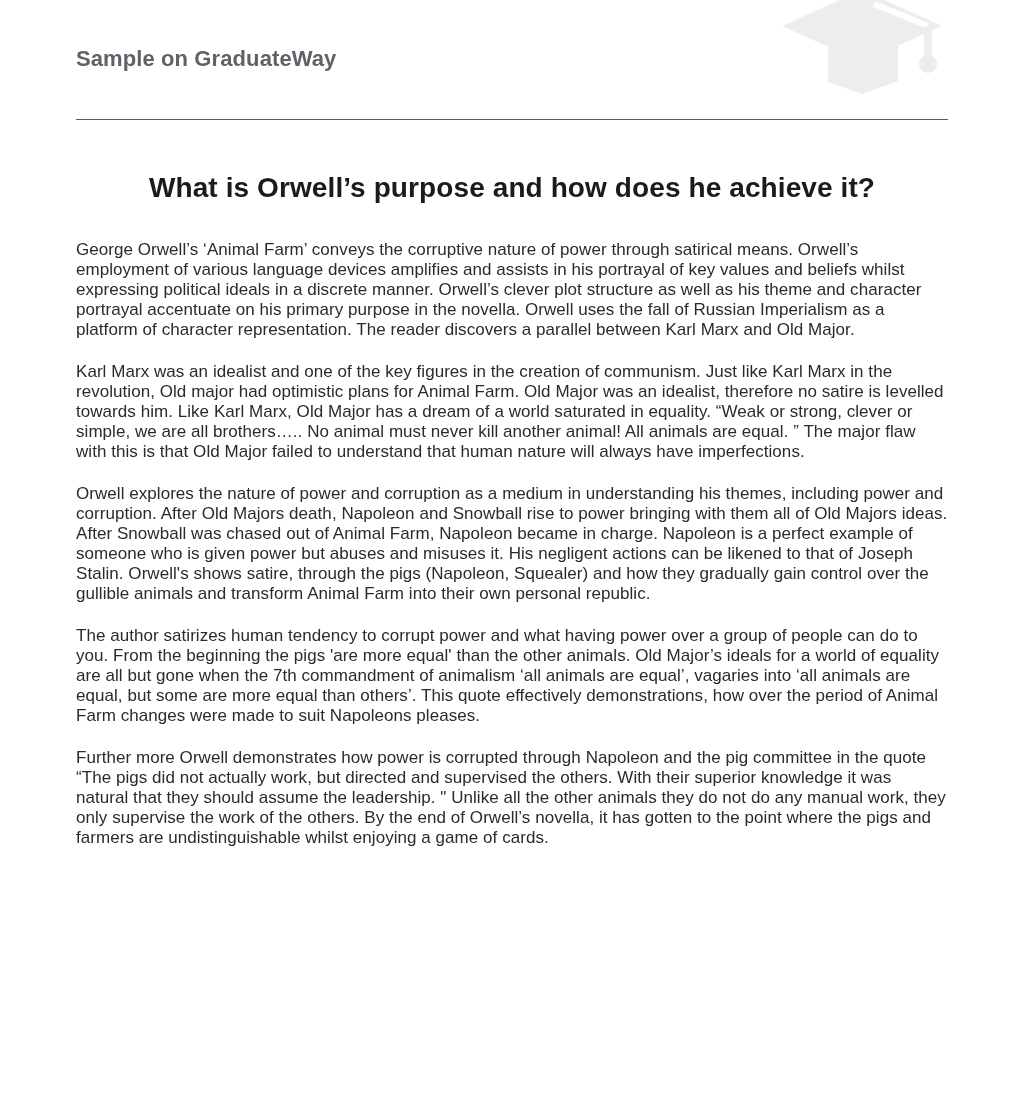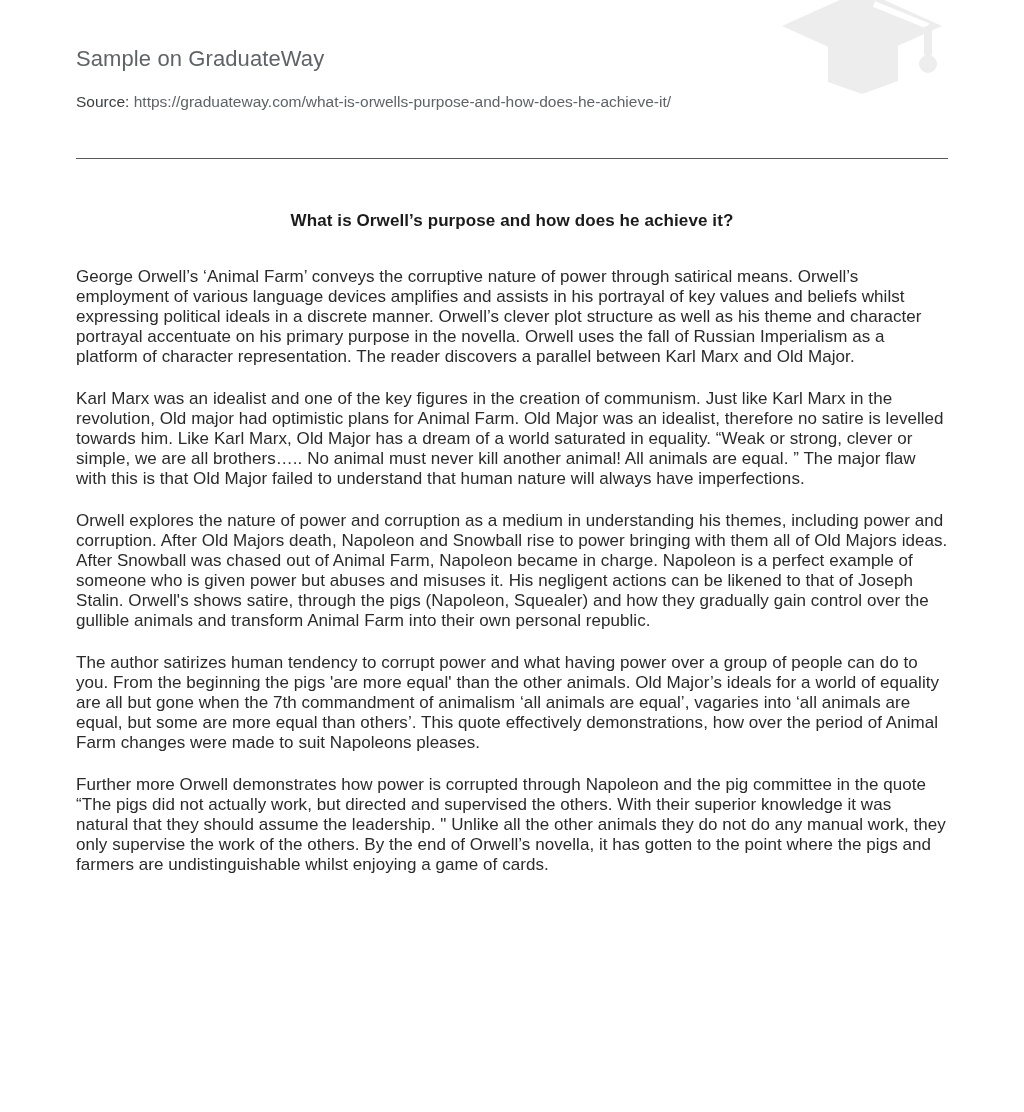--- a/index.html
+++ b/index.html
@@ -17,21 +17,21 @@
   }
   .content {
     padding: 0 76px;
   }
   .site-header {
     position: relative;
     padding-top: 46px;
   }
   .site-title {
     font-size: 22px;
-    font-weight: 400;
+    font-weight: 700;
     color: #5f6368;
     letter-spacing: 0.1px;
   }
   .source-line {
     margin-top: 21px;
     font-size: 15.5px;
     color: #5f6368;
   }
   .source-label {
     color: #3c4043;
@@ -48,21 +48,21 @@
     height: 112px;
   }
   .divider {
     border: none;
     border-top: 1px solid #5a5a5a;
     margin-top: 47px;
   }
   .essay-title {
     margin-top: 52px;
     text-align: center;
-    font-size: 17px;
+    font-size: 28px;
     font-weight: 700;
     color: #1b1b1b;
     letter-spacing: 0.1px;
   }
   .essay-body {
     margin-top: 36px;
   }
   .essay-body p {
     font-size: 17px;
     line-height: 20px;
@@ -73,24 +73,20 @@
 </style>
 </head>
 <body>
 
 <div class="page">
   <div class="content">
 
     <div class="site-header">
       <div class="site-title">Sample on GraduateWay</div>
 
-      <div class="source-line">
-        <span class="source-label">Source:</span>
-        <span> </span><a class="source-url">https://graduateway.com/what-is-orwells-purpose-and-how-does-he-achieve-it/</a>
-      </div>
 
       <span class="cap-icon">
         <svg width="172" height="112" viewBox="0 0 172 112" xmlns="http://www.w3.org/2000/svg">
 
           <polygon points="86,4 166,40 86,76 6,40" fill="#ededed"></polygon>
 
           <polygon points="52,60 86,72 86,108 52,96" fill="#ededed"></polygon>
           <polygon points="86,72 122,59 122,95 86,108" fill="#ededed"></polygon>
 
           <line x1="98" y1="18" x2="152" y2="40" stroke="#ffffff" stroke-width="6"></line>

